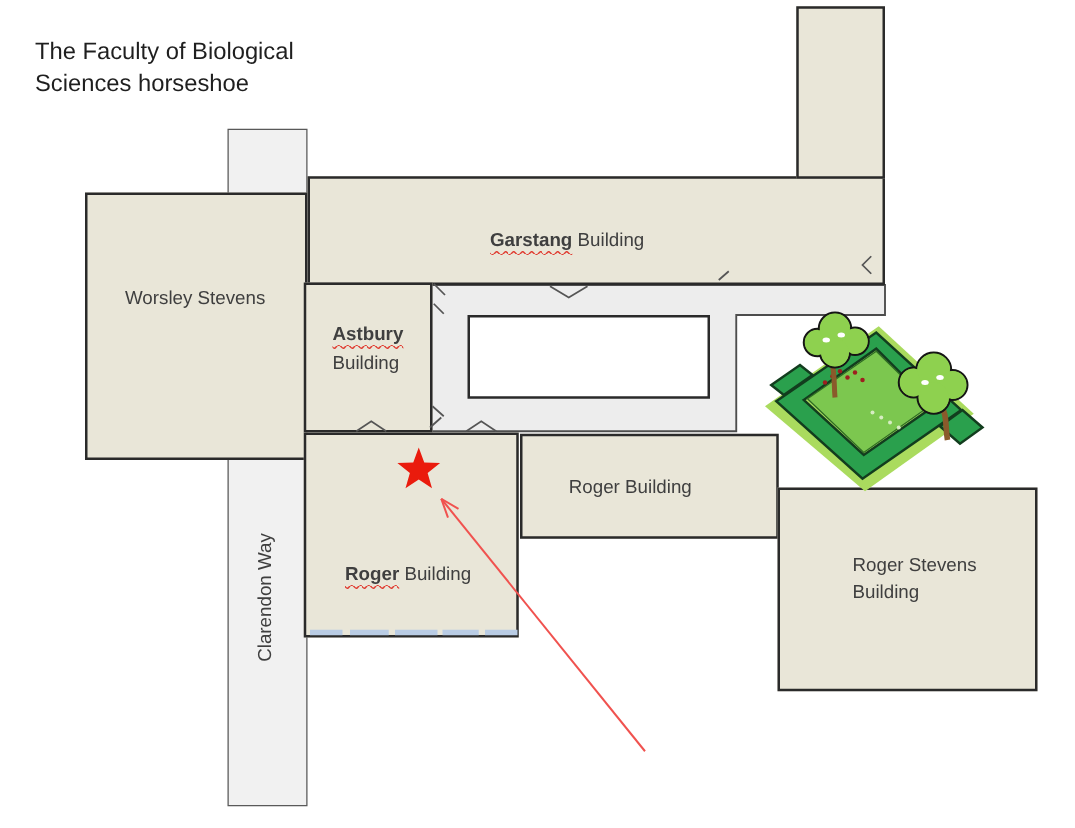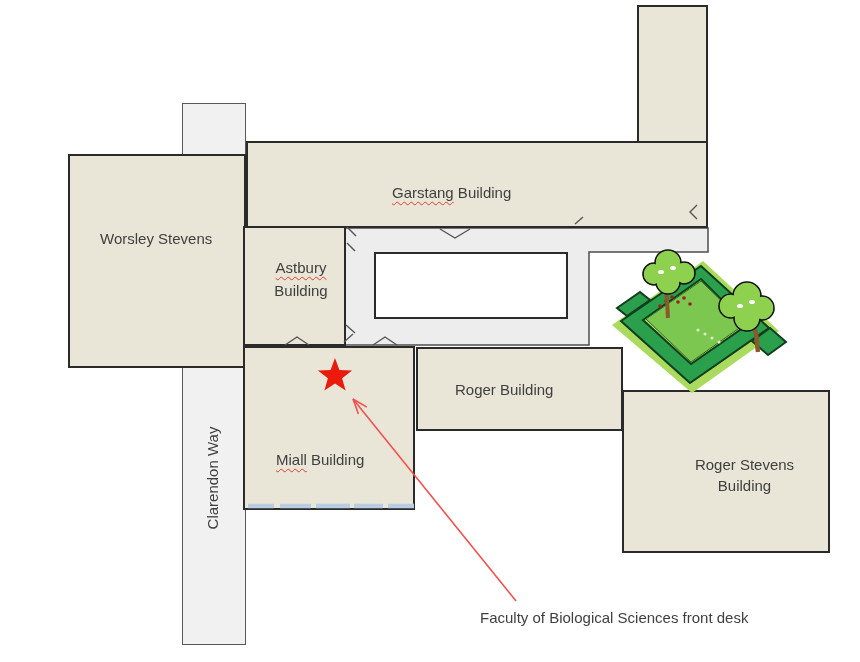--- a/index.html
+++ b/index.html
@@ -19,27 +19,28 @@
   }
   html,body{margin:0;padding:0;background:#fff;}
   #stage{
     position:relative;width:860px;height:662px;background:#fff;overflow:hidden;
     font-family:"Liberation Sans", sans-serif;
   }
   .lbl{
     position:absolute;color:var(--label-color);font-size:15px;line-height:20px;
     white-space:nowrap;z-index:6;
   }
-  .lbl.wrap{white-space:normal;text-align:center;}
+  .lbl.wrap{white-space:normal;}
   .misspelled{
     text-decoration-line:underline;
     text-decoration-style:wavy;
     text-decoration-color:var(--misspell-underline);
     text-decoration-thickness:1px;
     text-underline-offset:3px;
+    font-weight:bold;
   }
   .title{
     position:absolute;left:28px;top:29px;color:var(--title-color);
     font-size:19px;line-height:26px;z-index:6;
   }
   .building{
     position:absolute;background:var(--building-fill);
     border:2px solid var(--building-border);box-sizing:border-box;z-index:3;
   }
   .road{
@@ -53,20 +54,24 @@
     color:var(--label-color);font-size:15px;z-index:6;white-space:nowrap;
   }
   svg.layer{position:absolute;left:0;top:0;z-index:2;pointer-events:none;}
   svg.overlay{z-index:5;}
 </style>
 </head>
 <body>
 
 <div id="stage">
 
+  <div class="title">
+    <div>The Faculty of Biological</div>
+    <div>Sciences horseshoe</div>
+  </div>
 
   <div class="road"></div>
   <div class="road-label">Clarendon Way</div>
 
   <svg class="layer" width="860" height="662">
     <polygon points="345,228 708,228 708,252 589,252 589,345 345,345" style="fill:var(--path-fill);stroke:var(--path-border);stroke-width:1.5"></polygon>
     <rect x="375" y="253" width="192" height="65" style="fill:var(--courtyard-inner-fill);stroke:var(--building-border);stroke-width:2"></rect>
   </svg>
 
   <div class="building" style="left:68px;top:154px;width:178px;height:214px;"></div>
@@ -165,22 +170,21 @@
 
   <div class="lbl" style="left:392px;top:183px;">
     <span class="misspelled">Garstang</span><span> Building</span>
   </div>
 
   <div class="lbl wrap" style="left:266px;top:256px;width:70px;line-height:23px;">
     <span class="misspelled">Astbury</span><span> Building</span>
   </div>
 
   <div class="lbl" style="left:276px;top:450px;">
-    <span class="misspelled">Miall</span><span> Building</span>
+    <span class="misspelled">Roger</span><span> Building</span>
   </div>
 
   <div class="lbl" style="left:455px;top:380px;">Roger Building</div>
 
-  <div class="lbl wrap" style="left:682px;top:442px;width:125px;line-height:21px;margin-top:12px;">Roger Stevens Building</div>
+  <div class="lbl wrap" style="left:682px;top:442px;width:125px;line-height:21px;">Roger Stevens Building</div>
 
-  <div class="lbl" style="left:480px;top:608px;">Faculty of Biological Sciences front desk</div>
 
 </div>
 
 </body></html>

